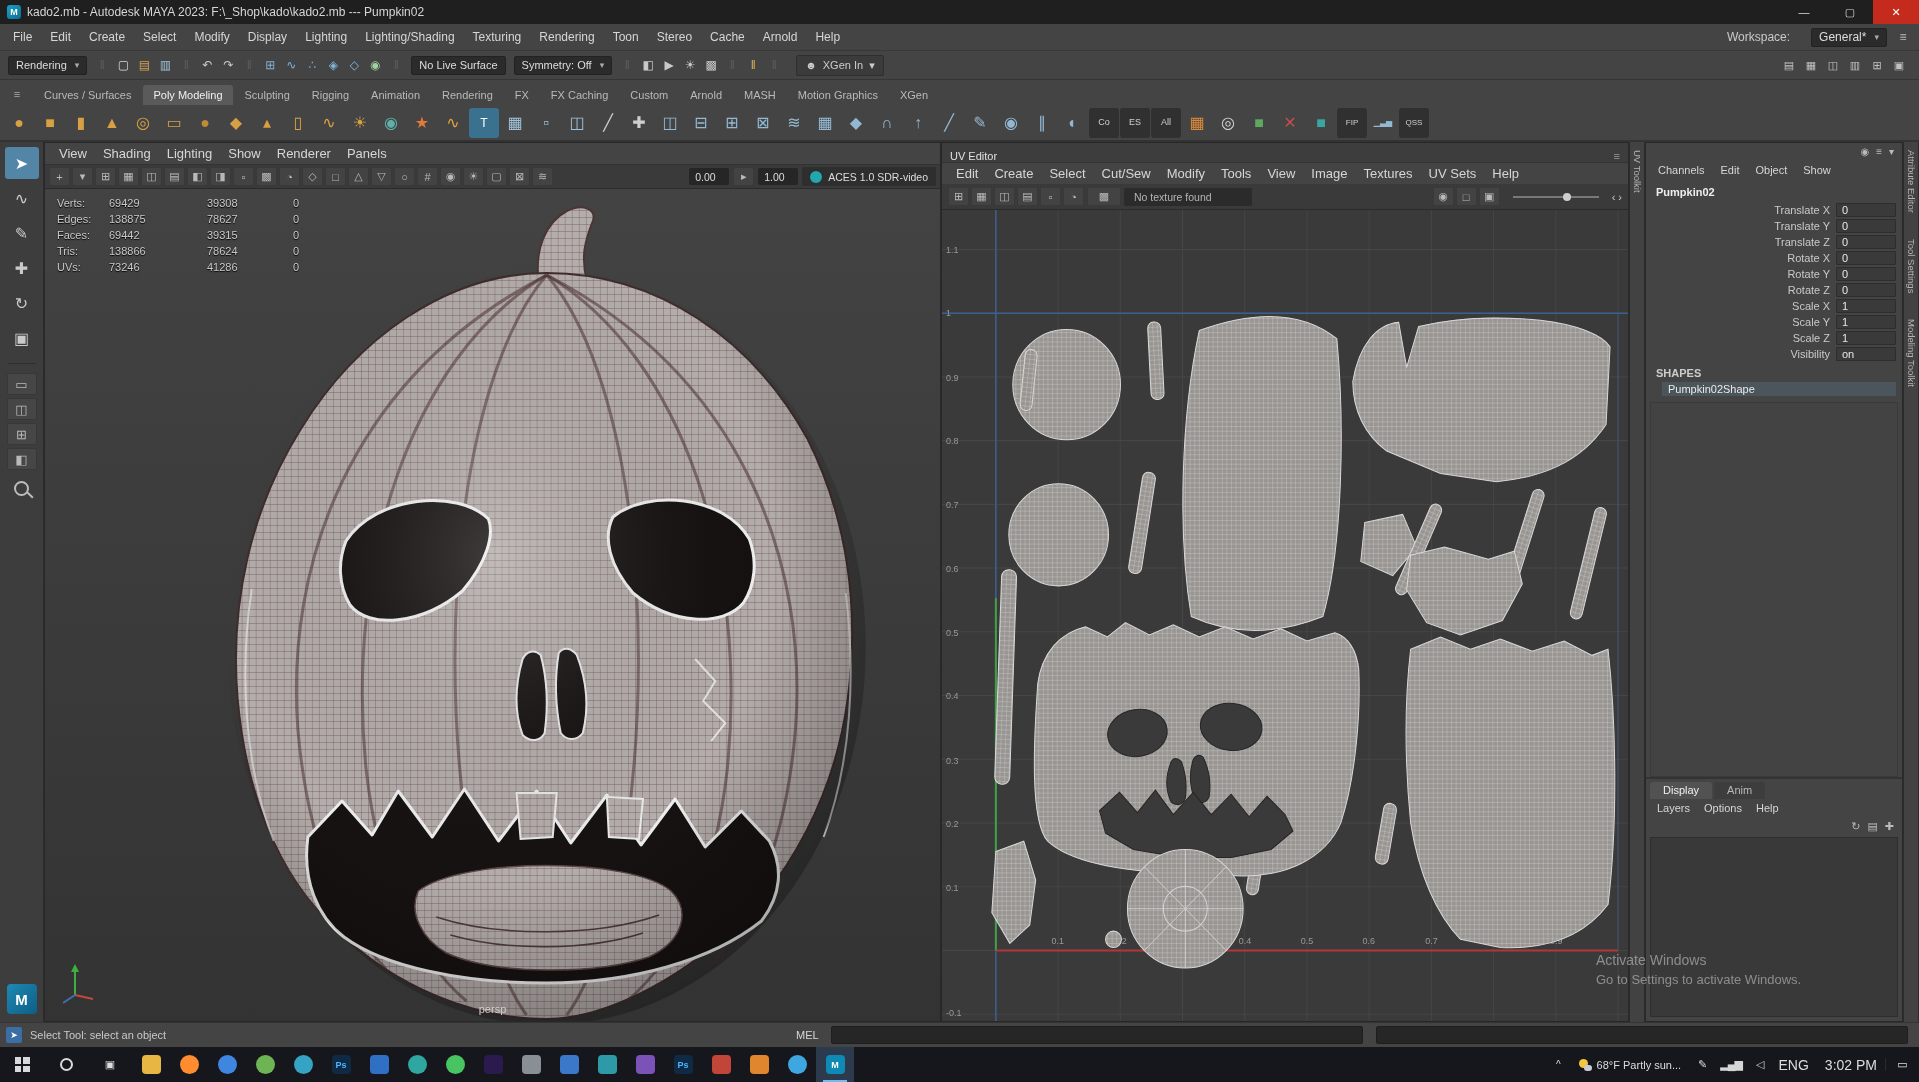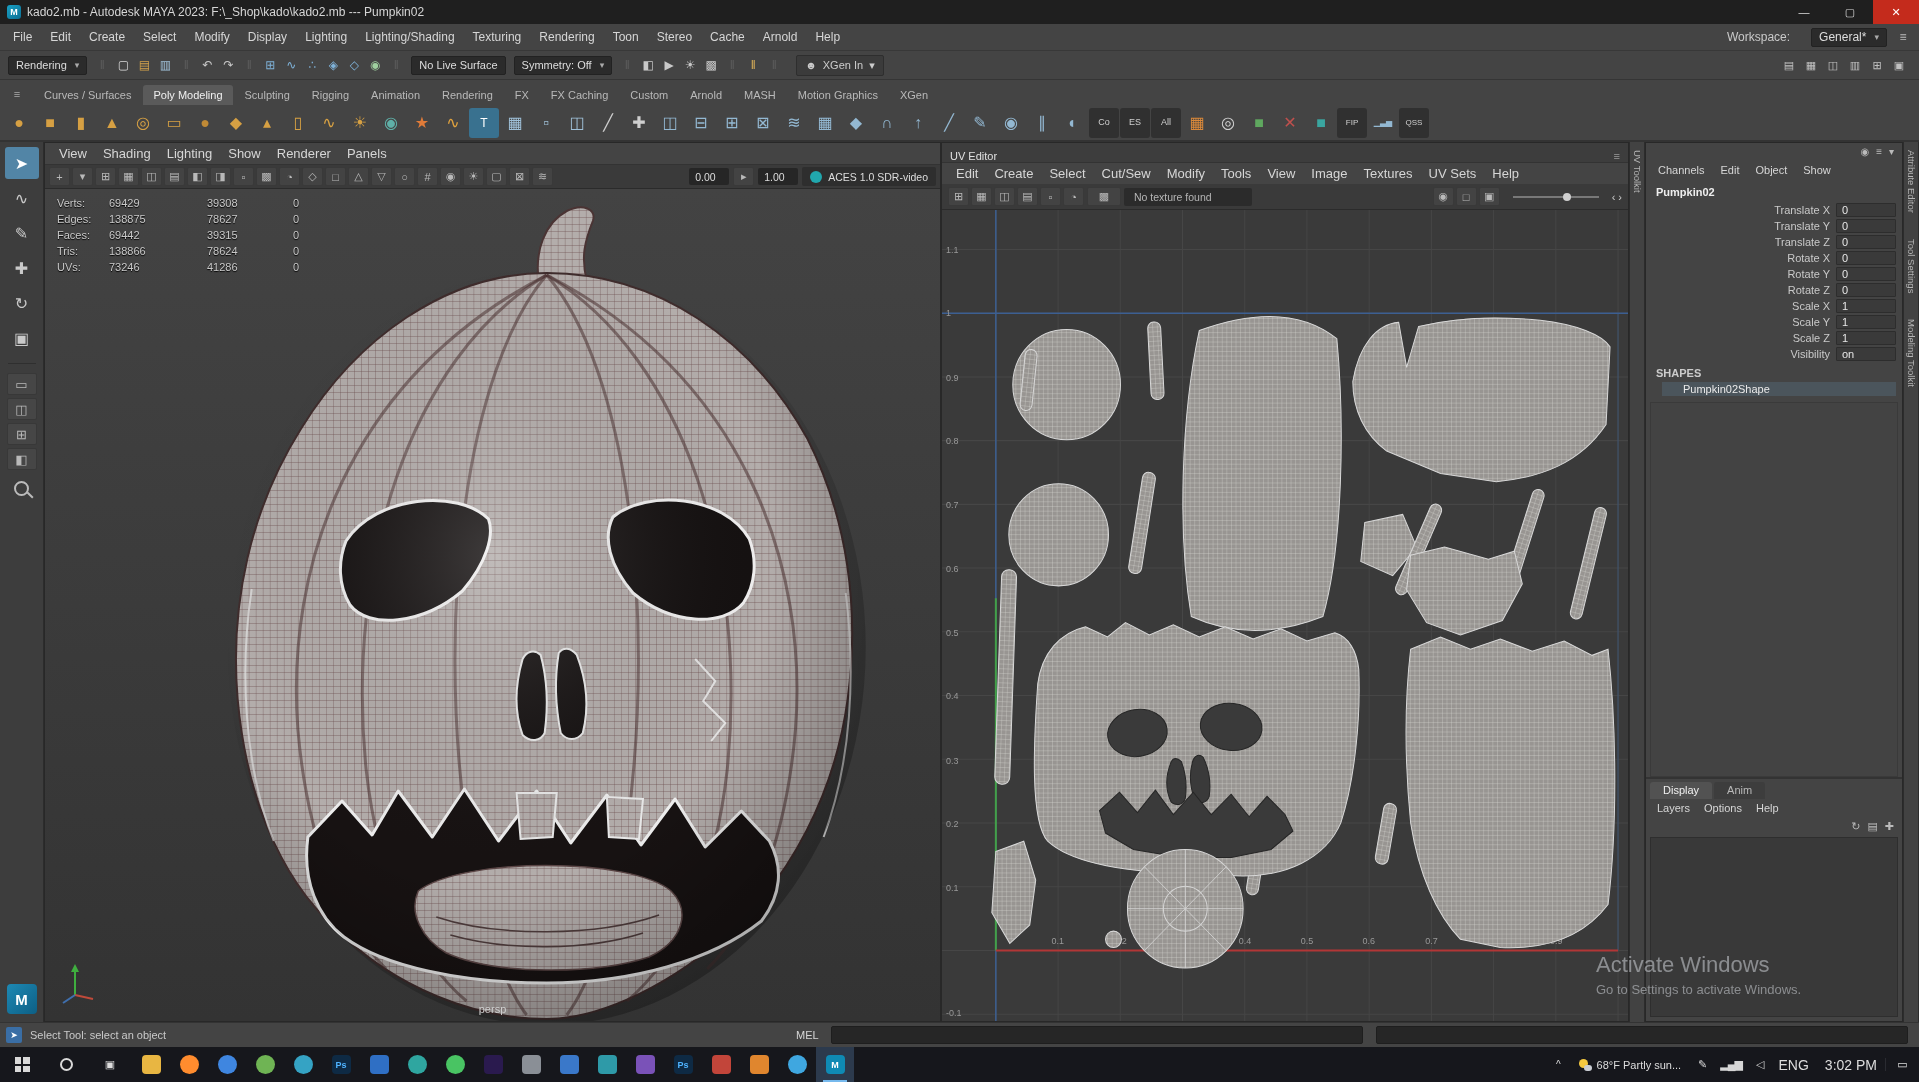--- a/index.html
+++ b/index.html
@@ -99,21 +99,21 @@
   .rp-iconrow{height:17px;display:flex;justify-content:flex-end;align-items:center;gap:7px;padding:0 8px;color:#bbb;font-size:10px}
   .cb-menus{height:20px;display:flex;align-items:center;padding:0 4px}
   .cb-menus .menu-item{padding:0 8px;line-height:20px}
   .cb-body{padding:6px 6px 0 10px}
   .cb-obj{font-weight:bold;color:#eee;margin-bottom:4px}
   .cb-row{display:flex;justify-content:flex-end;align-items:center;height:16px}
   .cb-label{color:#c9c9c9;margin-right:6px;white-space:nowrap}
   .cb-val{width:60px;height:14px;background:#3a3a3a;border:1px solid #2d2d2d;color:#e6e6e6;
           display:flex;align-items:center;padding:0 5px;border-radius:1px}
   .cb-shapes{margin-top:5px;font-weight:bold;color:#ccc}
-  .cb-shape-row{background:#4b555c;margin:3px 0 0 6px;padding:1px 21px;color:#eaeaea}
+  .cb-shape-row{background:#4b555c;margin:3px 0 0 6px;padding:1px 6px;color:#eaeaea}
   .cb-empty{flex:1;margin:6px 4px 0;background:#434343;border:1px solid #3a3a3a}
   #layer-editor{height:244px;border-top:2px solid #333;display:flex;flex-direction:column;background:#444}
   .le-tabs{display:flex;gap:2px;padding:3px 4px 0}
   .le-tab{padding:2px 13px 3px;background:#3d3d3d;color:#b9b9b9;border-radius:3px 3px 0 0}
   .le-tab.active{background:#525252;color:#f0f0f0}
   .le-menus{height:18px;display:flex;align-items:center;padding:0 4px;background:#444}
   .le-menus .menu-item{padding:0 7px;line-height:18px}
   .le-icons{height:18px;display:flex;justify-content:flex-end;gap:7px;align-items:center;padding:0 8px;color:#bbb}
   .le-list{flex:1;margin:2px 4px 4px;background:#393939;border:1px solid #2e2e2e}
 
@@ -141,21 +141,21 @@
   .sunicon{width:12px;height:12px;position:relative}
   .sunicon::before{content:"";position:absolute;width:9px;height:9px;border-radius:50%;background:#f3c73f;left:0;top:0}
   .sunicon::after{content:"";position:absolute;width:8px;height:6px;border-radius:4px;background:#c9cdd3;right:-1px;bottom:0}
   .tray-icon{padding:0 7px;font-size:11px;color:#d6d6d6;letter-spacing:-1px}
   .tray-text{padding:0 8px;font-size:14px;white-space:nowrap}
   .notif{width:34px;display:grid;place-items:center;border-left:1px solid #2a2b31}
   .caret-up{padding:0 8px;font-size:10px}
 
   
   #watermark{position:absolute;left:1596px;top:952px;z-index:60;pointer-events:none;color:rgba(205,210,215,.55)}
-  #watermark .l1{font-size:22px}
+  #watermark .l1{font-size:14px}
   #watermark .l2{font-size:13px;margin-top:4px}
 </style>
 </head>
 <body>
 
 <div id="root">
 
   <div id="titlebar">
     <span class="appicon">M</span>
     <span class="title">kado2.mb - Autodesk MAYA 2023: F:\_Shop\kado\kado2.mb --- Pumpkin02</span>

